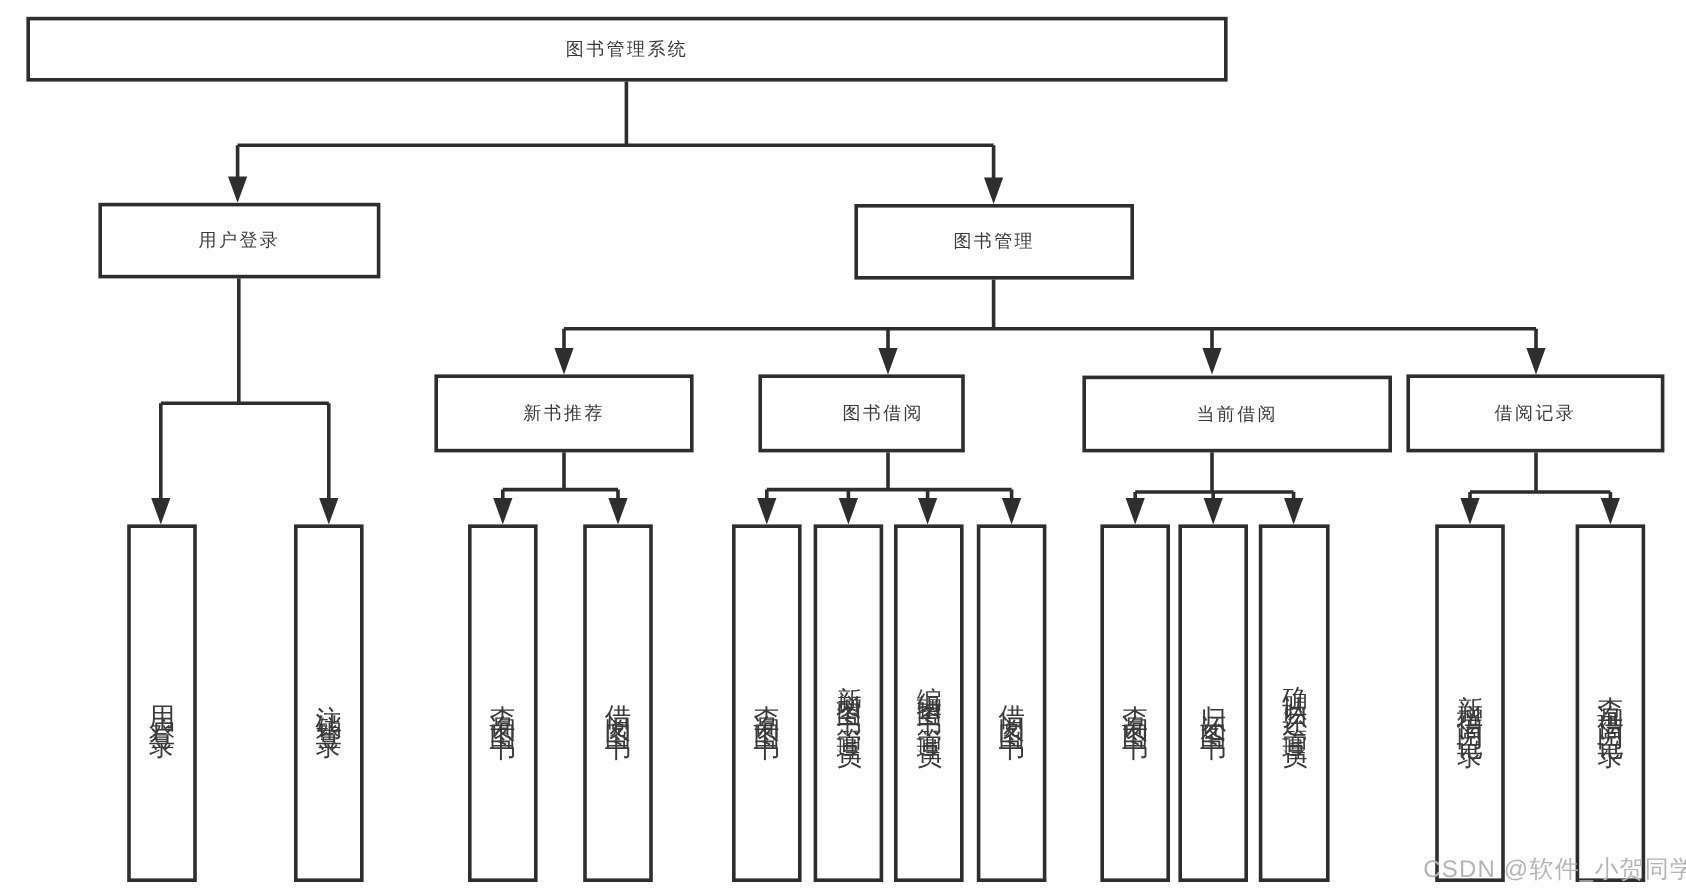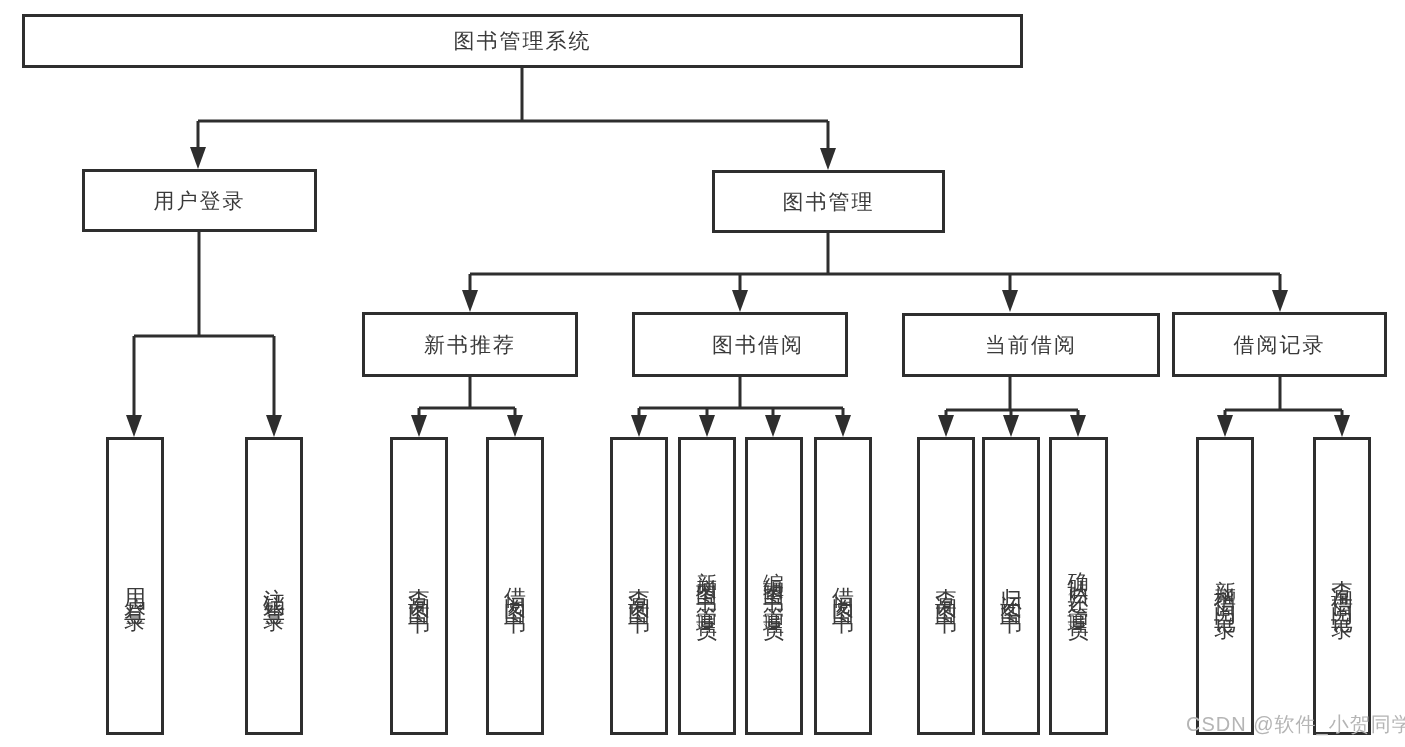--- a/index.html
+++ b/index.html
@@ -26,21 +26,21 @@
     box-sizing: border-box;
     border: 3px solid #2e2e2e;
     background: #ffffff;
     display: flex;
     align-items: center;
     justify-content: center;
     color: #3a3a3a;
     z-index: 2;
   }
   .box.h span {
-    font-size: 21px;
+    font-size: 15px;
     letter-spacing: 2px;
     white-space: nowrap;
   }
   .box.v span {
     writing-mode: vertical-rl;
     text-orientation: mixed;
     font-size: 22px;
     letter-spacing: 8px;
     line-height: 1;
   }
@@ -102,21 +102,21 @@
   <div class="box h" style="left:82px; top:169px; width:235px; height:63px;">
     <span>用户登录</span>
   </div>
   <div class="box h" style="left:712px; top:170px; width:233px; height:63px;">
     <span>图书管理</span>
   </div>
 
   <div class="box h" style="left:362px; top:312px; width:216px; height:65px;">
     <span>新书推荐</span>
   </div>
-  <div class="box h" style="left:632px; top:312px; width:216px; height:65px;padding-left:36px;">
+  <div class="box h" style="left:632px; top:312px; width:172px; height:65px;padding-left:36px;">
     <span>图书借阅</span>
   </div>
   <div class="box h" style="left:902px; top:313px; width:258px; height:64px;">
     <span>当前借阅</span>
   </div>
   <div class="box h" style="left:1172px; top:312px; width:215px; height:65px;">
     <span>借阅记录</span>
   </div>
 
   <div class="box v" style="left:106px; top:437px; width:58px; height:298px;">

